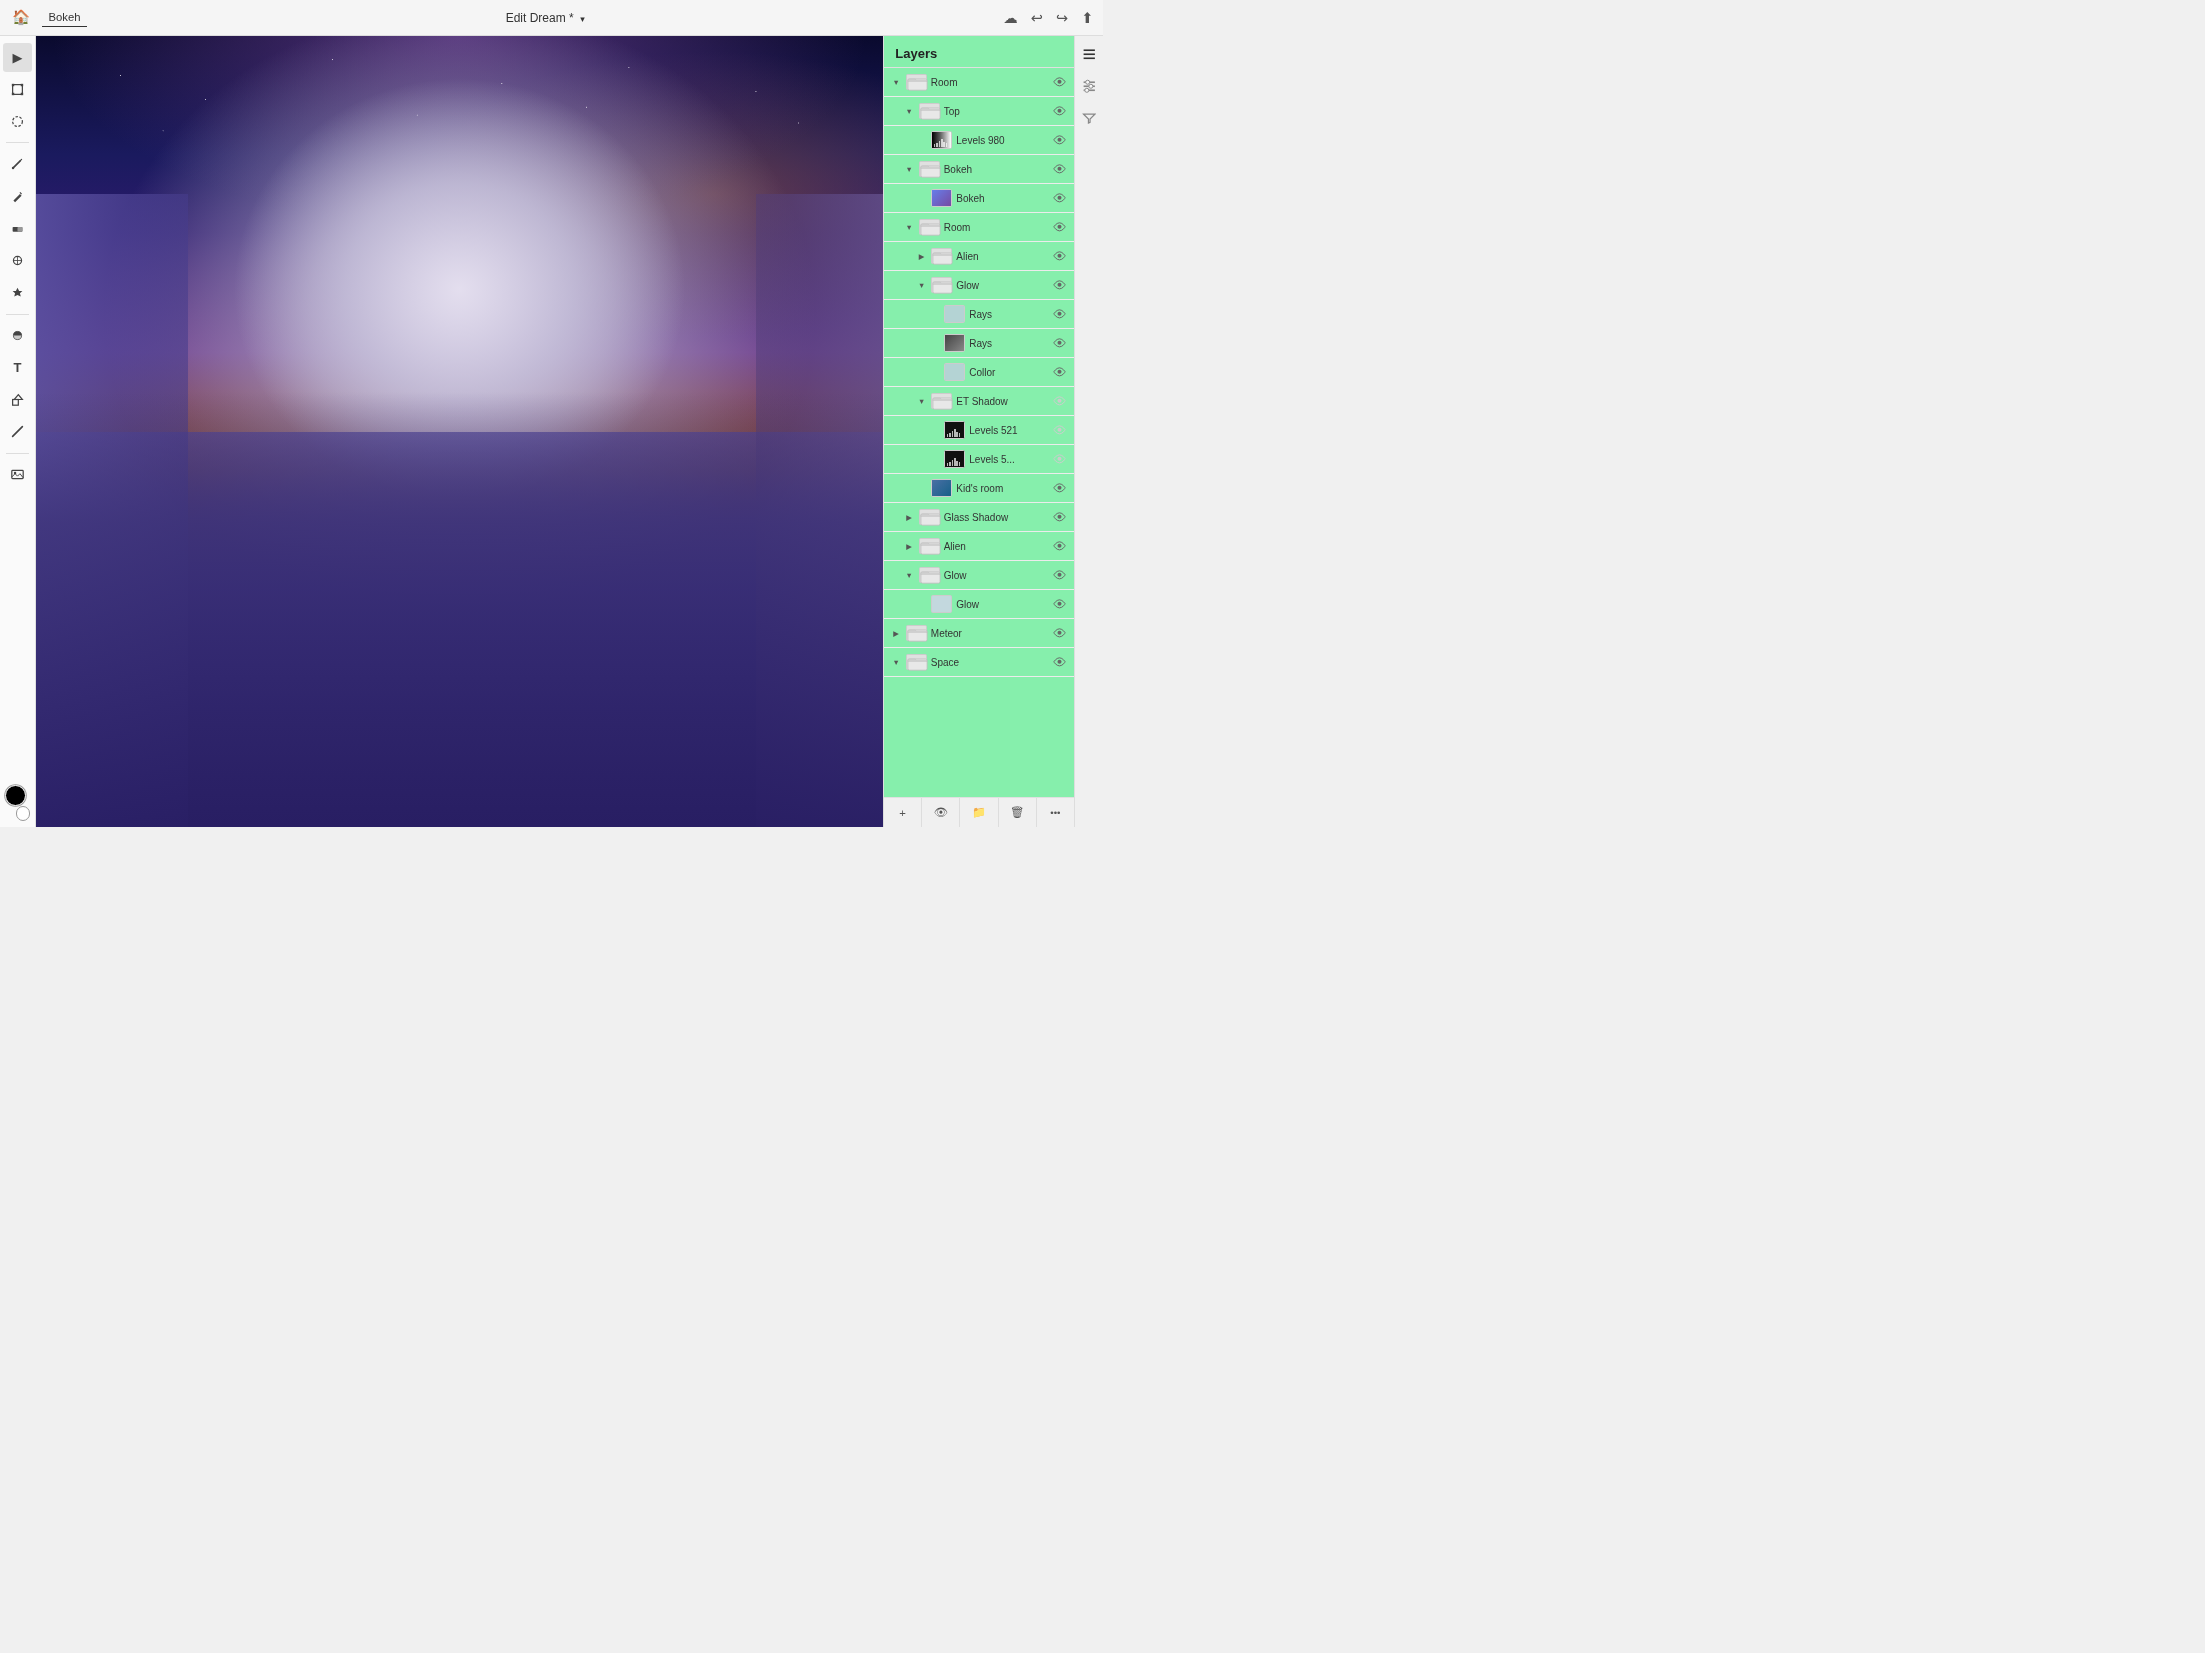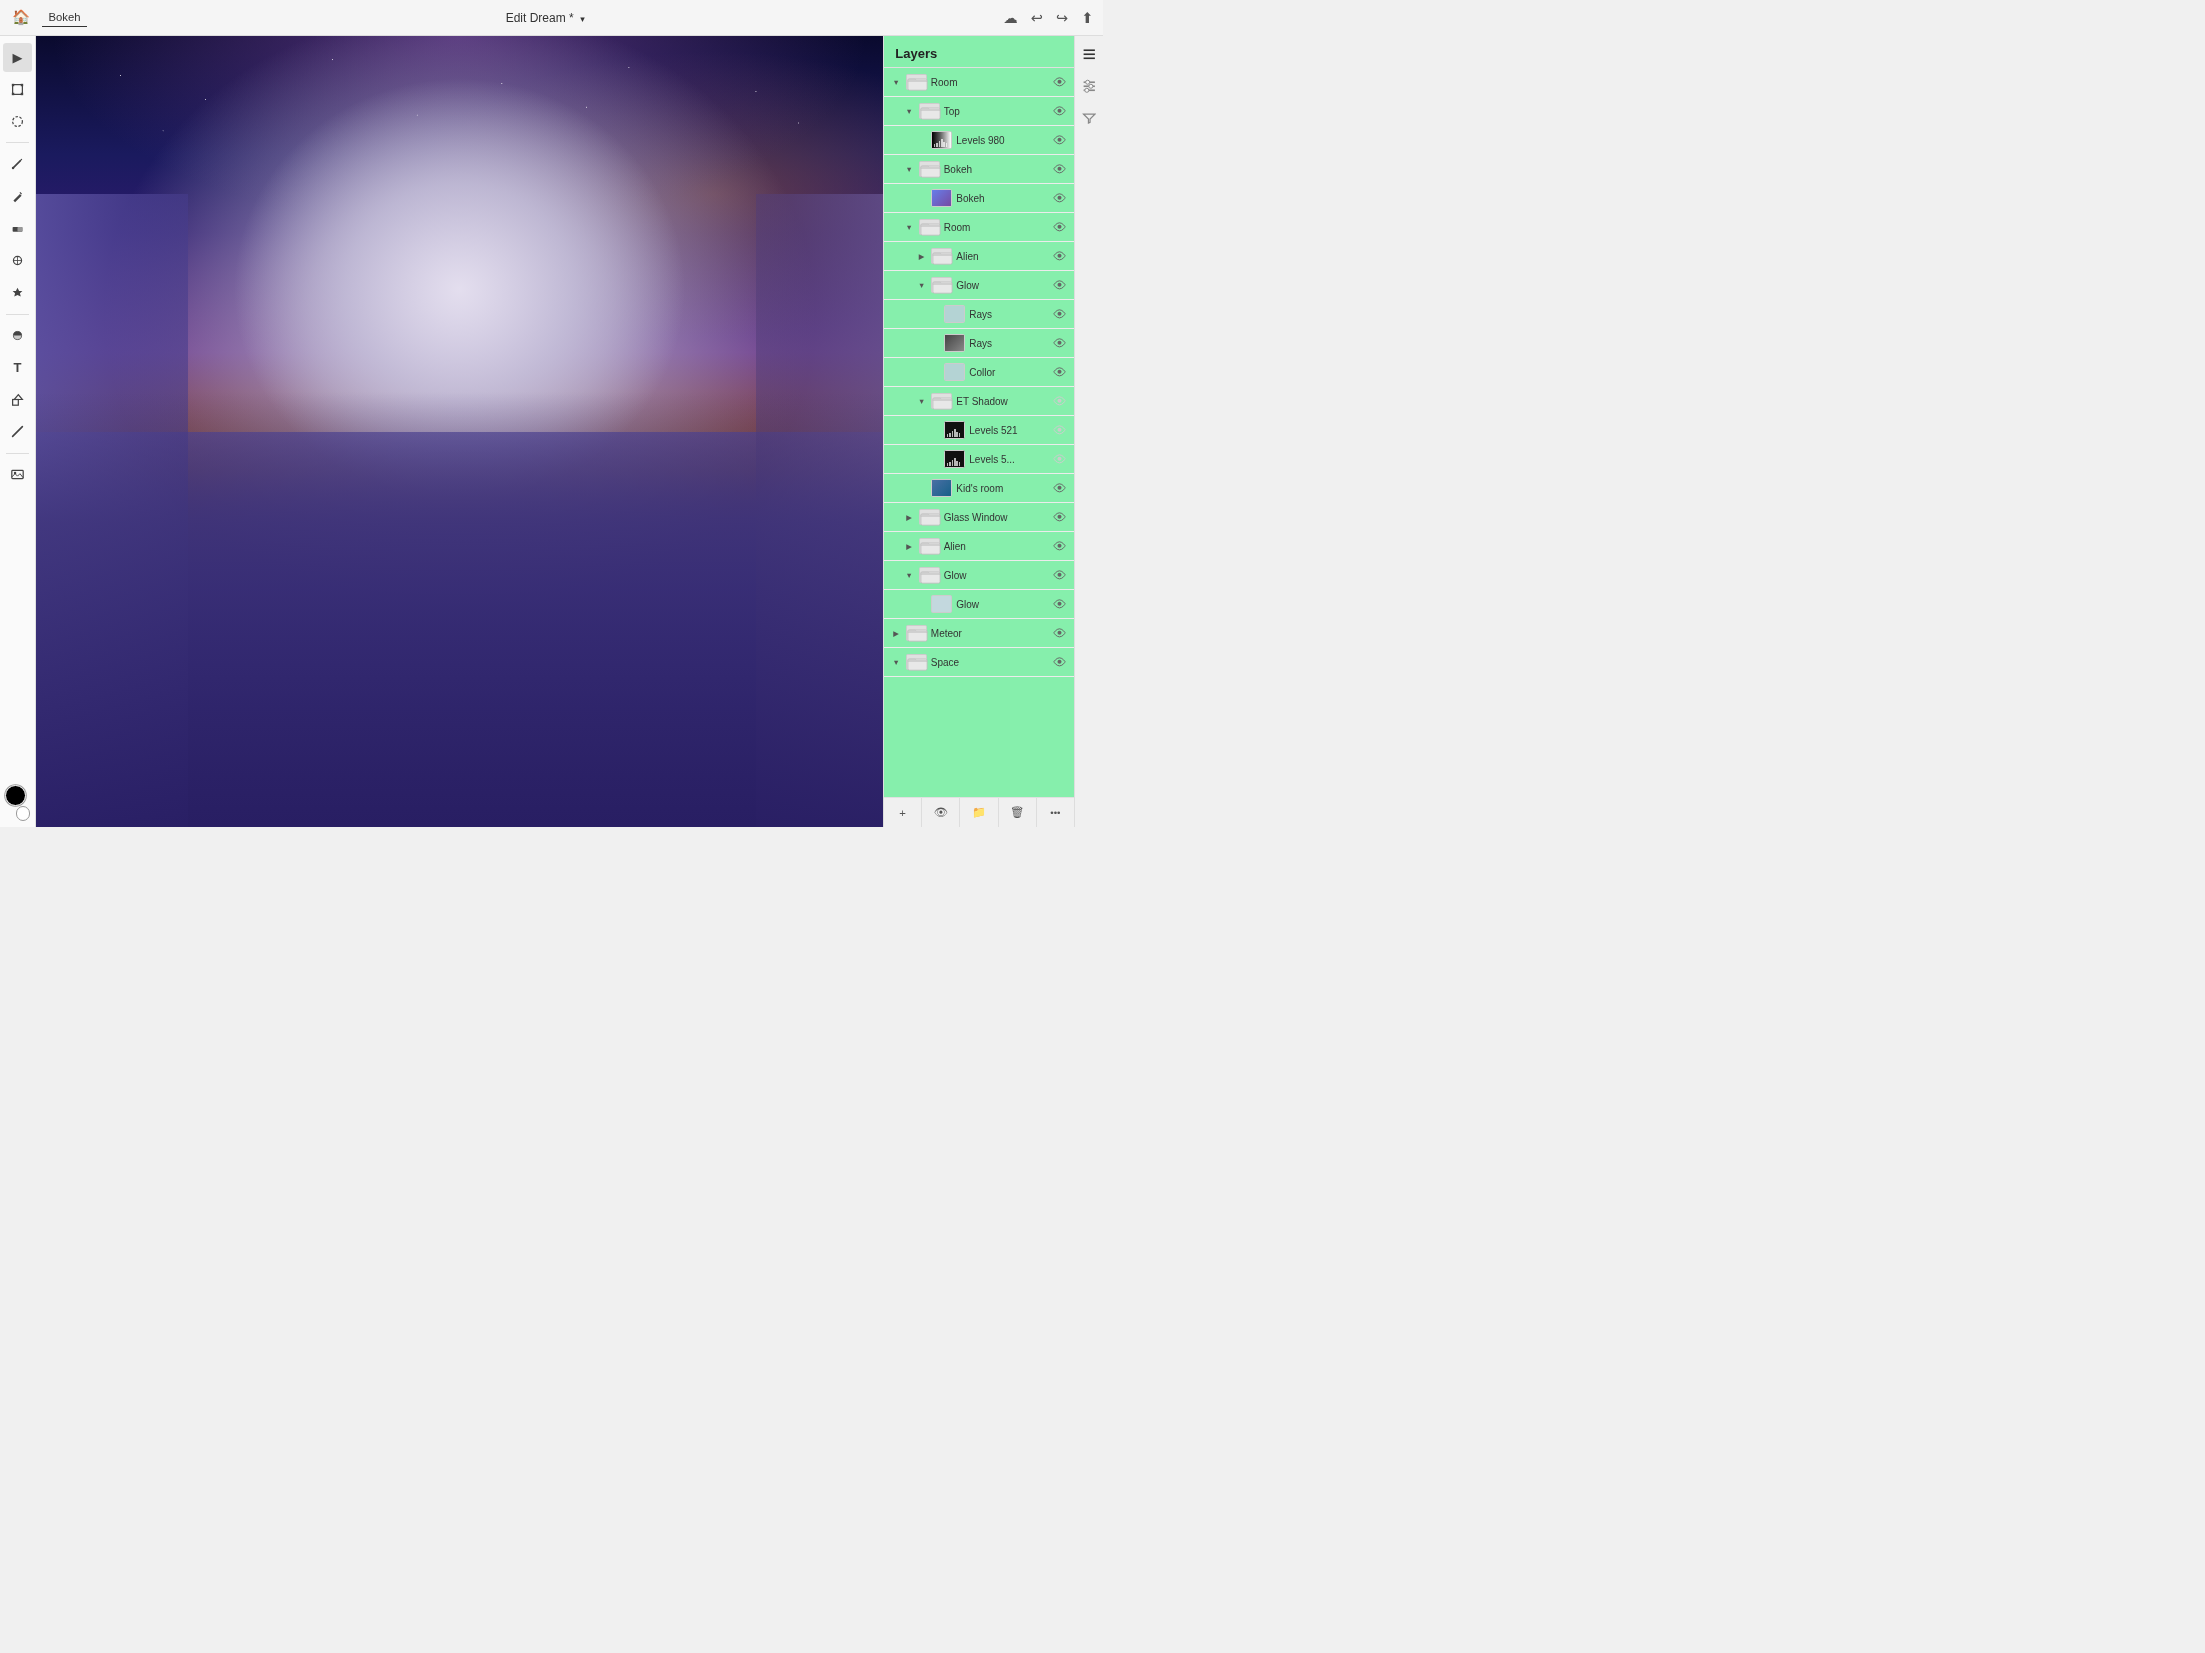--- a/index.html
+++ b/index.html
@@ -547,21 +547,21 @@
                   <circle cx="8" cy="6" r="2.5" fill="#666"></circle>
                 </svg>
               </div>
             </div>
             <div class="layer-item" style="padding-left: 19.4px;">
               <div class="layer-toggle" style="width: 11.3px; height: 11.3px; display: flex; align-items: center; justify-content: center; font-size: 7.3px; color: rgb(85, 85, 85); flex-shrink: 0;">▶</div>
               <div style="width: 21px; height: 16px; background: rgb(224, 224, 224); border: 0.8px solid rgb(204, 204, 204); border-radius: 1.6px; margin: 0px 4px; flex-shrink: 0;"><svg width="21" height="16" viewBox="0 0 26 20">
                   <rect x="1" y="5" width="24" height="14" rx="2" fill="#e8e8e8" stroke="#bbb" stroke-width="1"></rect>
                   <path d="M1 8 L1 6 Q1 5 2 5 L10 5 L12 7 L25 7 L25 8 Z" fill="#d0d0d0" stroke="#bbb" stroke-width="0.5"></path>
                 </svg></div>
-              <div class="layer-name">Glass Window</div>
+              <div class="layer-name">Glass Shadow</div>
               <div class="layer-vis" style="width: 16px; height: 16px; display: flex; align-items: center; justify-content: center; font-size: 9.7px; color: rgb(102, 102, 102); flex-shrink: 0;">
                 <svg width="13" height="9.7" viewBox="0 0 16 12">
                   <path d="M8 1 C4 1 1 6 1 6 S4 11 8 11 S15 6 15 6 S12 1 8 1 Z" fill="none" stroke="#666" stroke-width="1.2"></path>
                   <circle cx="8" cy="6" r="2.5" fill="#666"></circle>
                 </svg>
               </div>
             </div>
             <div class="layer-item" style="padding-left: 19.4px;">
               <div class="layer-toggle" style="width: 11.3px; height: 11.3px; display: flex; align-items: center; justify-content: center; font-size: 7.3px; color: rgb(85, 85, 85); flex-shrink: 0;">▶</div>
               <div style="width: 21px; height: 16px; background: rgb(224, 224, 224); border: 0.8px solid rgb(204, 204, 204); border-radius: 1.6px; margin: 0px 4px; flex-shrink: 0;"><svg width="21" height="16" viewBox="0 0 26 20">

